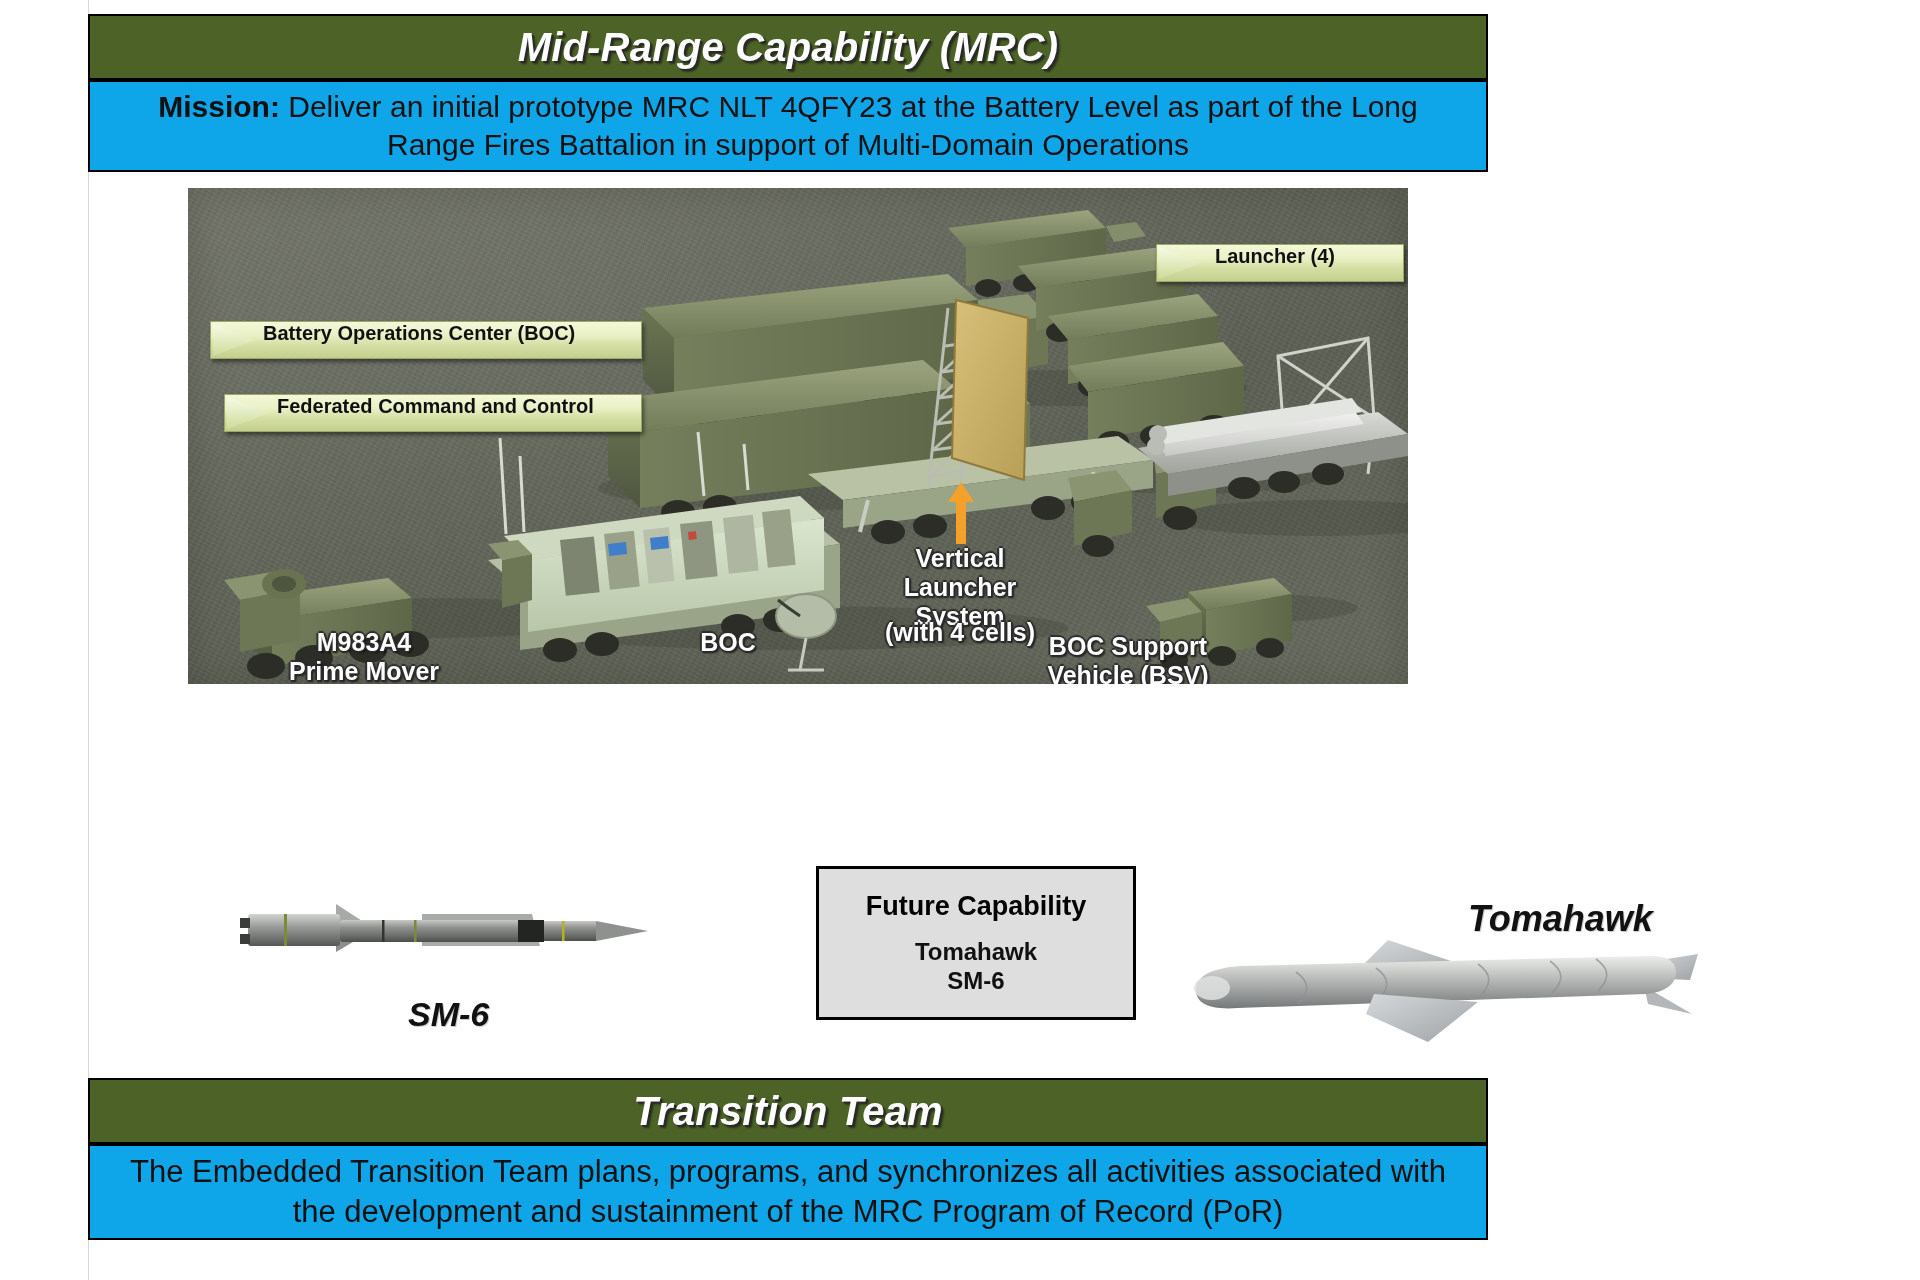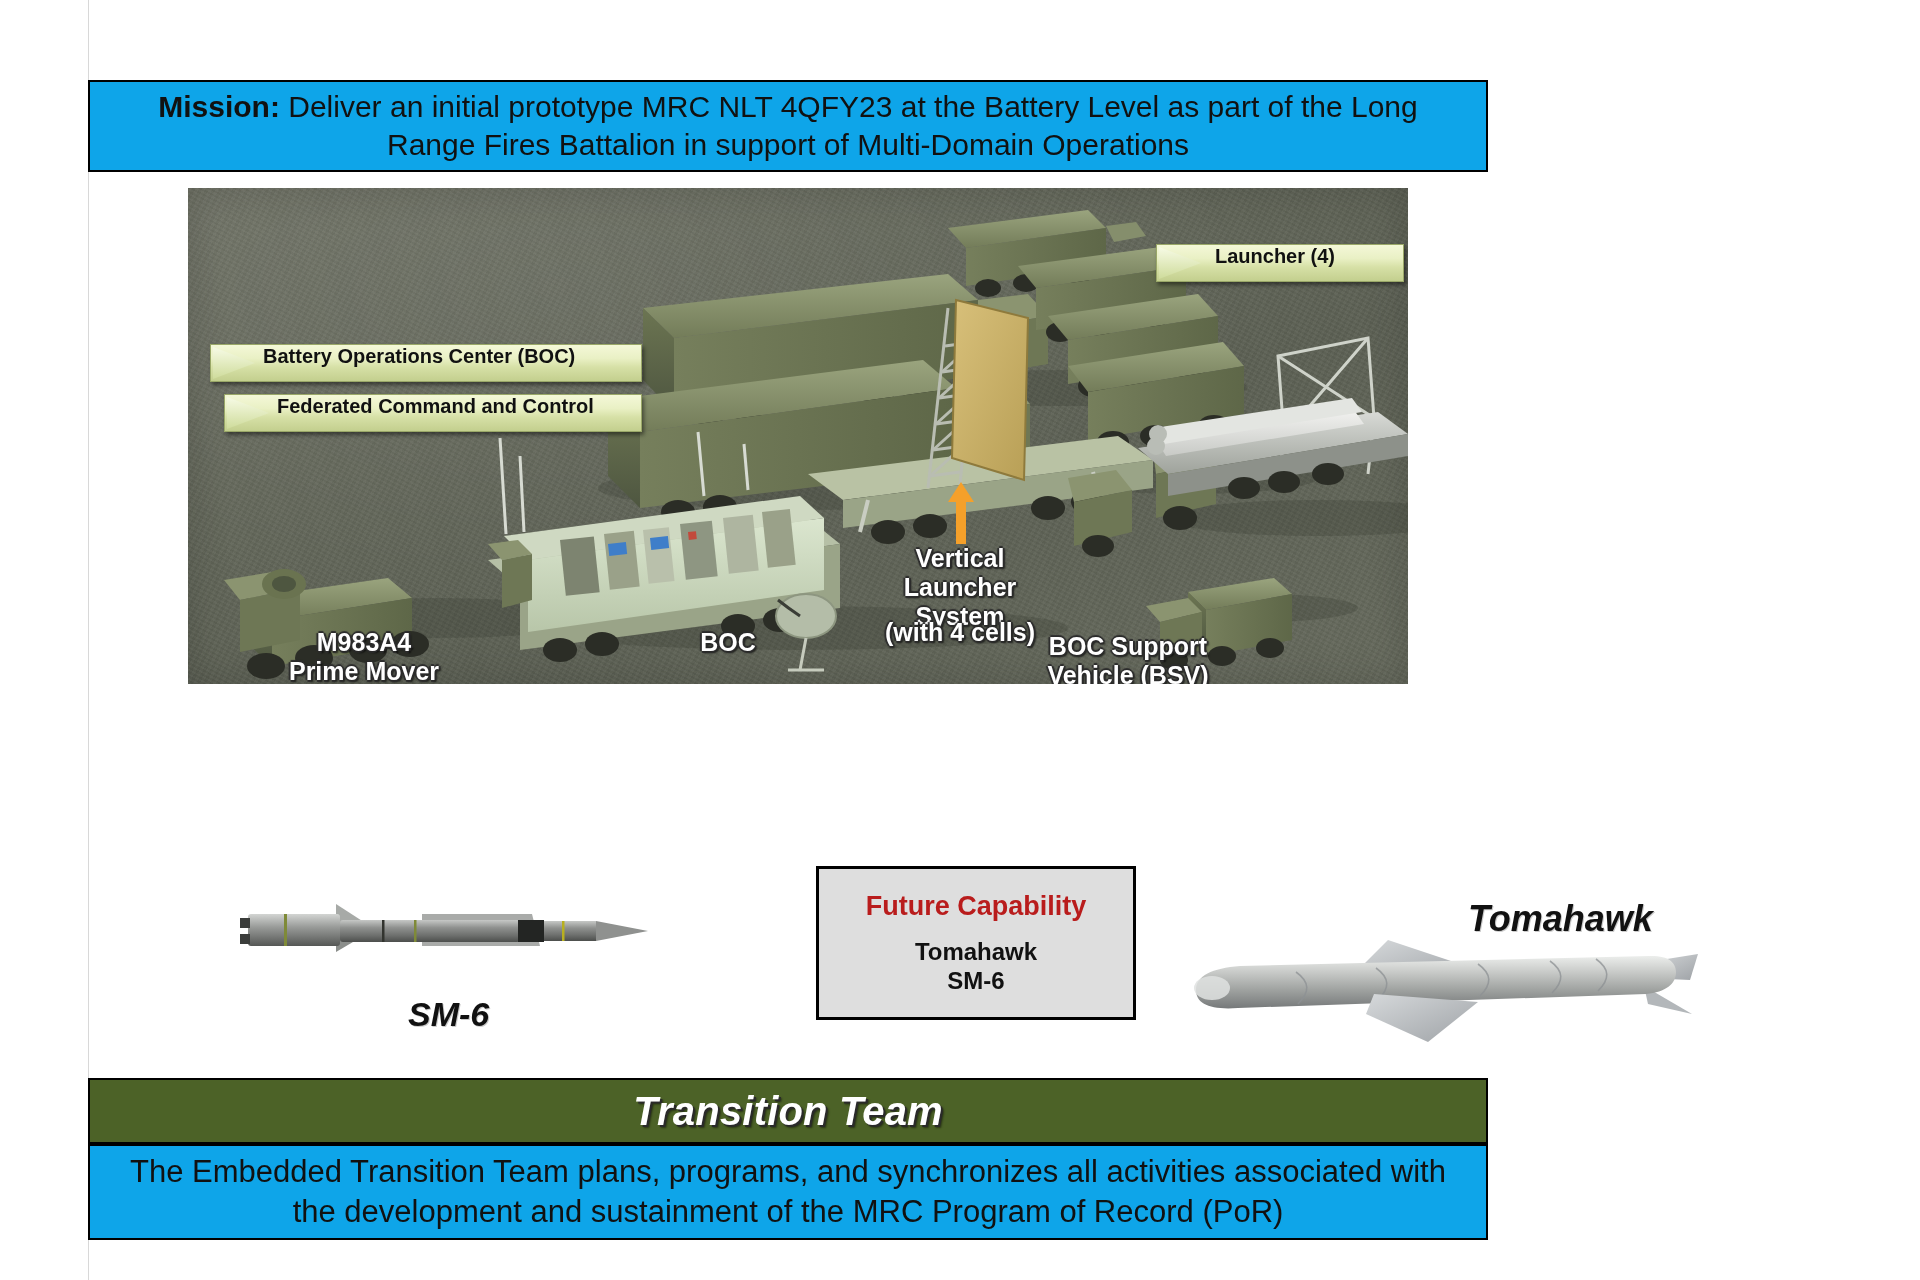--- a/index.html
+++ b/index.html
@@ -116,41 +116,44 @@
 
   
   .futurebox{
     position:absolute;
     background:#dedede;
     border:3px solid #000;
     box-sizing:border-box;
     display:flex;flex-direction:column;align-items:center;justify-content:center;
     text-align:center;
   }
-  .futurebox .title{font-size:27px;font-weight:bold;color:#b91c1c;margin-bottom:16px;}
+  .futurebox .title{font-size:27px;font-weight:bold;color:#000000;margin-bottom:16px;}
   .futurebox .line{font-size:24px;font-weight:bold;color:#111;line-height:1.2;}
 
   
   .mlabel{
     position:absolute;
     font-style:italic;font-weight:bold;color:#111;
     text-shadow:1px 1px 0 rgba(160,160,160,.55);
   }
 
   
   .art{position:absolute;}
   svg{display:block;}
 </style>
 </head>
 <body>
 
 <div class="page">
 
   <div class="leftgutter"></div>
 
+  <div class="banner" style="left:88px;top:14px;width:1400px;height:66px;">
+    <span class="banner-text">Mid-Range Capability (MRC)</span>
+  </div>
 
   <div class="infobox" style="left:88px;top:80px;width:1400px;height:92px;">
     <div class="infobox-text">
       <b>Mission:</b><span> Deliver an initial prototype MRC NLT 4QFY23 at the Battery Level as part of the Long Range Fires Battalion in support of Multi-Domain Operations</span>
     </div>
   </div>
 
   <div class="photo">
 
     <svg width="1220" height="496" viewBox="0 0 1220 496" style="position:absolute;left:0;top:0;">
@@ -414,21 +417,21 @@
         <path d="M590,412 C600,420 606,424 612,428" stroke="#3a3d36" stroke-width="3" fill="none"></path>
       </g>
     </svg>
 
     <div class="arrow" style="left:760px;top:294px;">
       <svg width="26" height="62" viewBox="0 0 26 62">
         <polygon points="13,0 26,20 18,20 18,62 8,62 8,20 0,20" fill="#f5a02a"></polygon>
       </svg>
     </div>
 
-    <div class="pill" style="left:22px;top:156px;width:432px;">
+    <div class="pill" style="left:22px;top:133px;width:432px;">
       <span class="bevel"></span>
       <span class="label">Battery Operations Center (BOC)</span>
     </div>
 
     <div class="pill" style="left:36px;top:206px;width:418px;">
       <span class="bevel"></span>
       <span class="label">Federated Command and Control</span>
     </div>
 
     <div class="pill" style="left:968px;top:56px;width:248px;padding-left:58px;">

